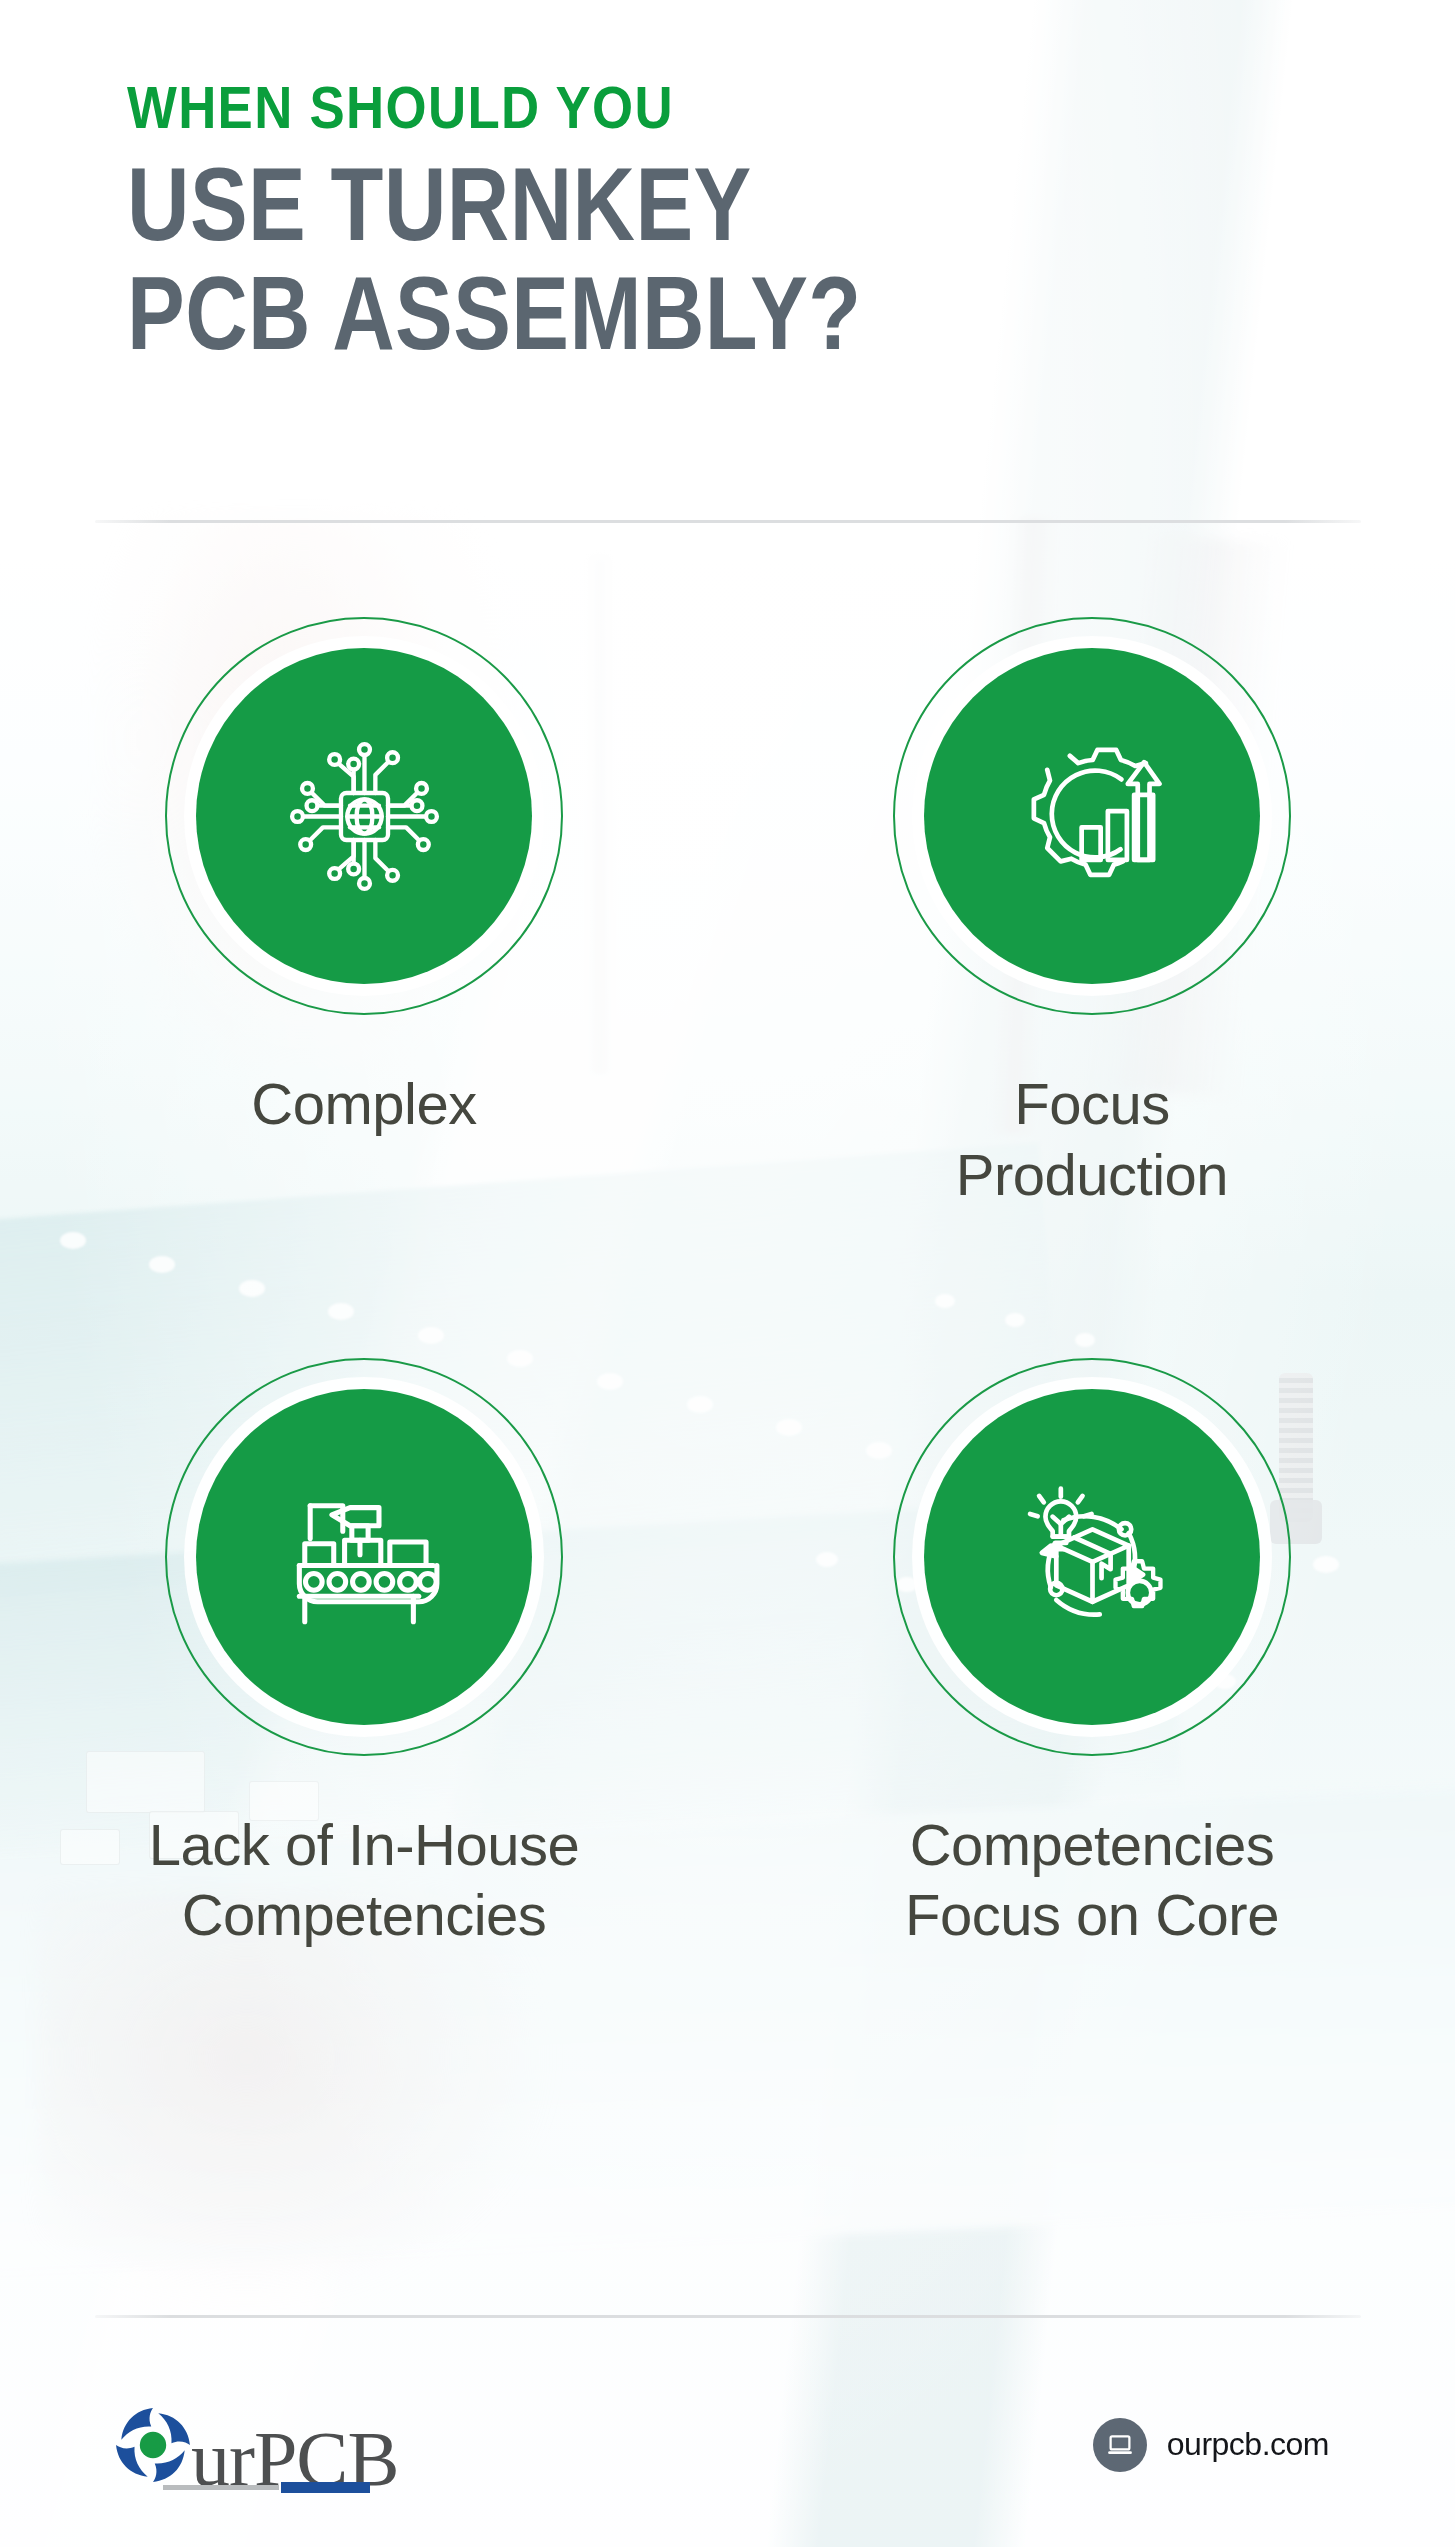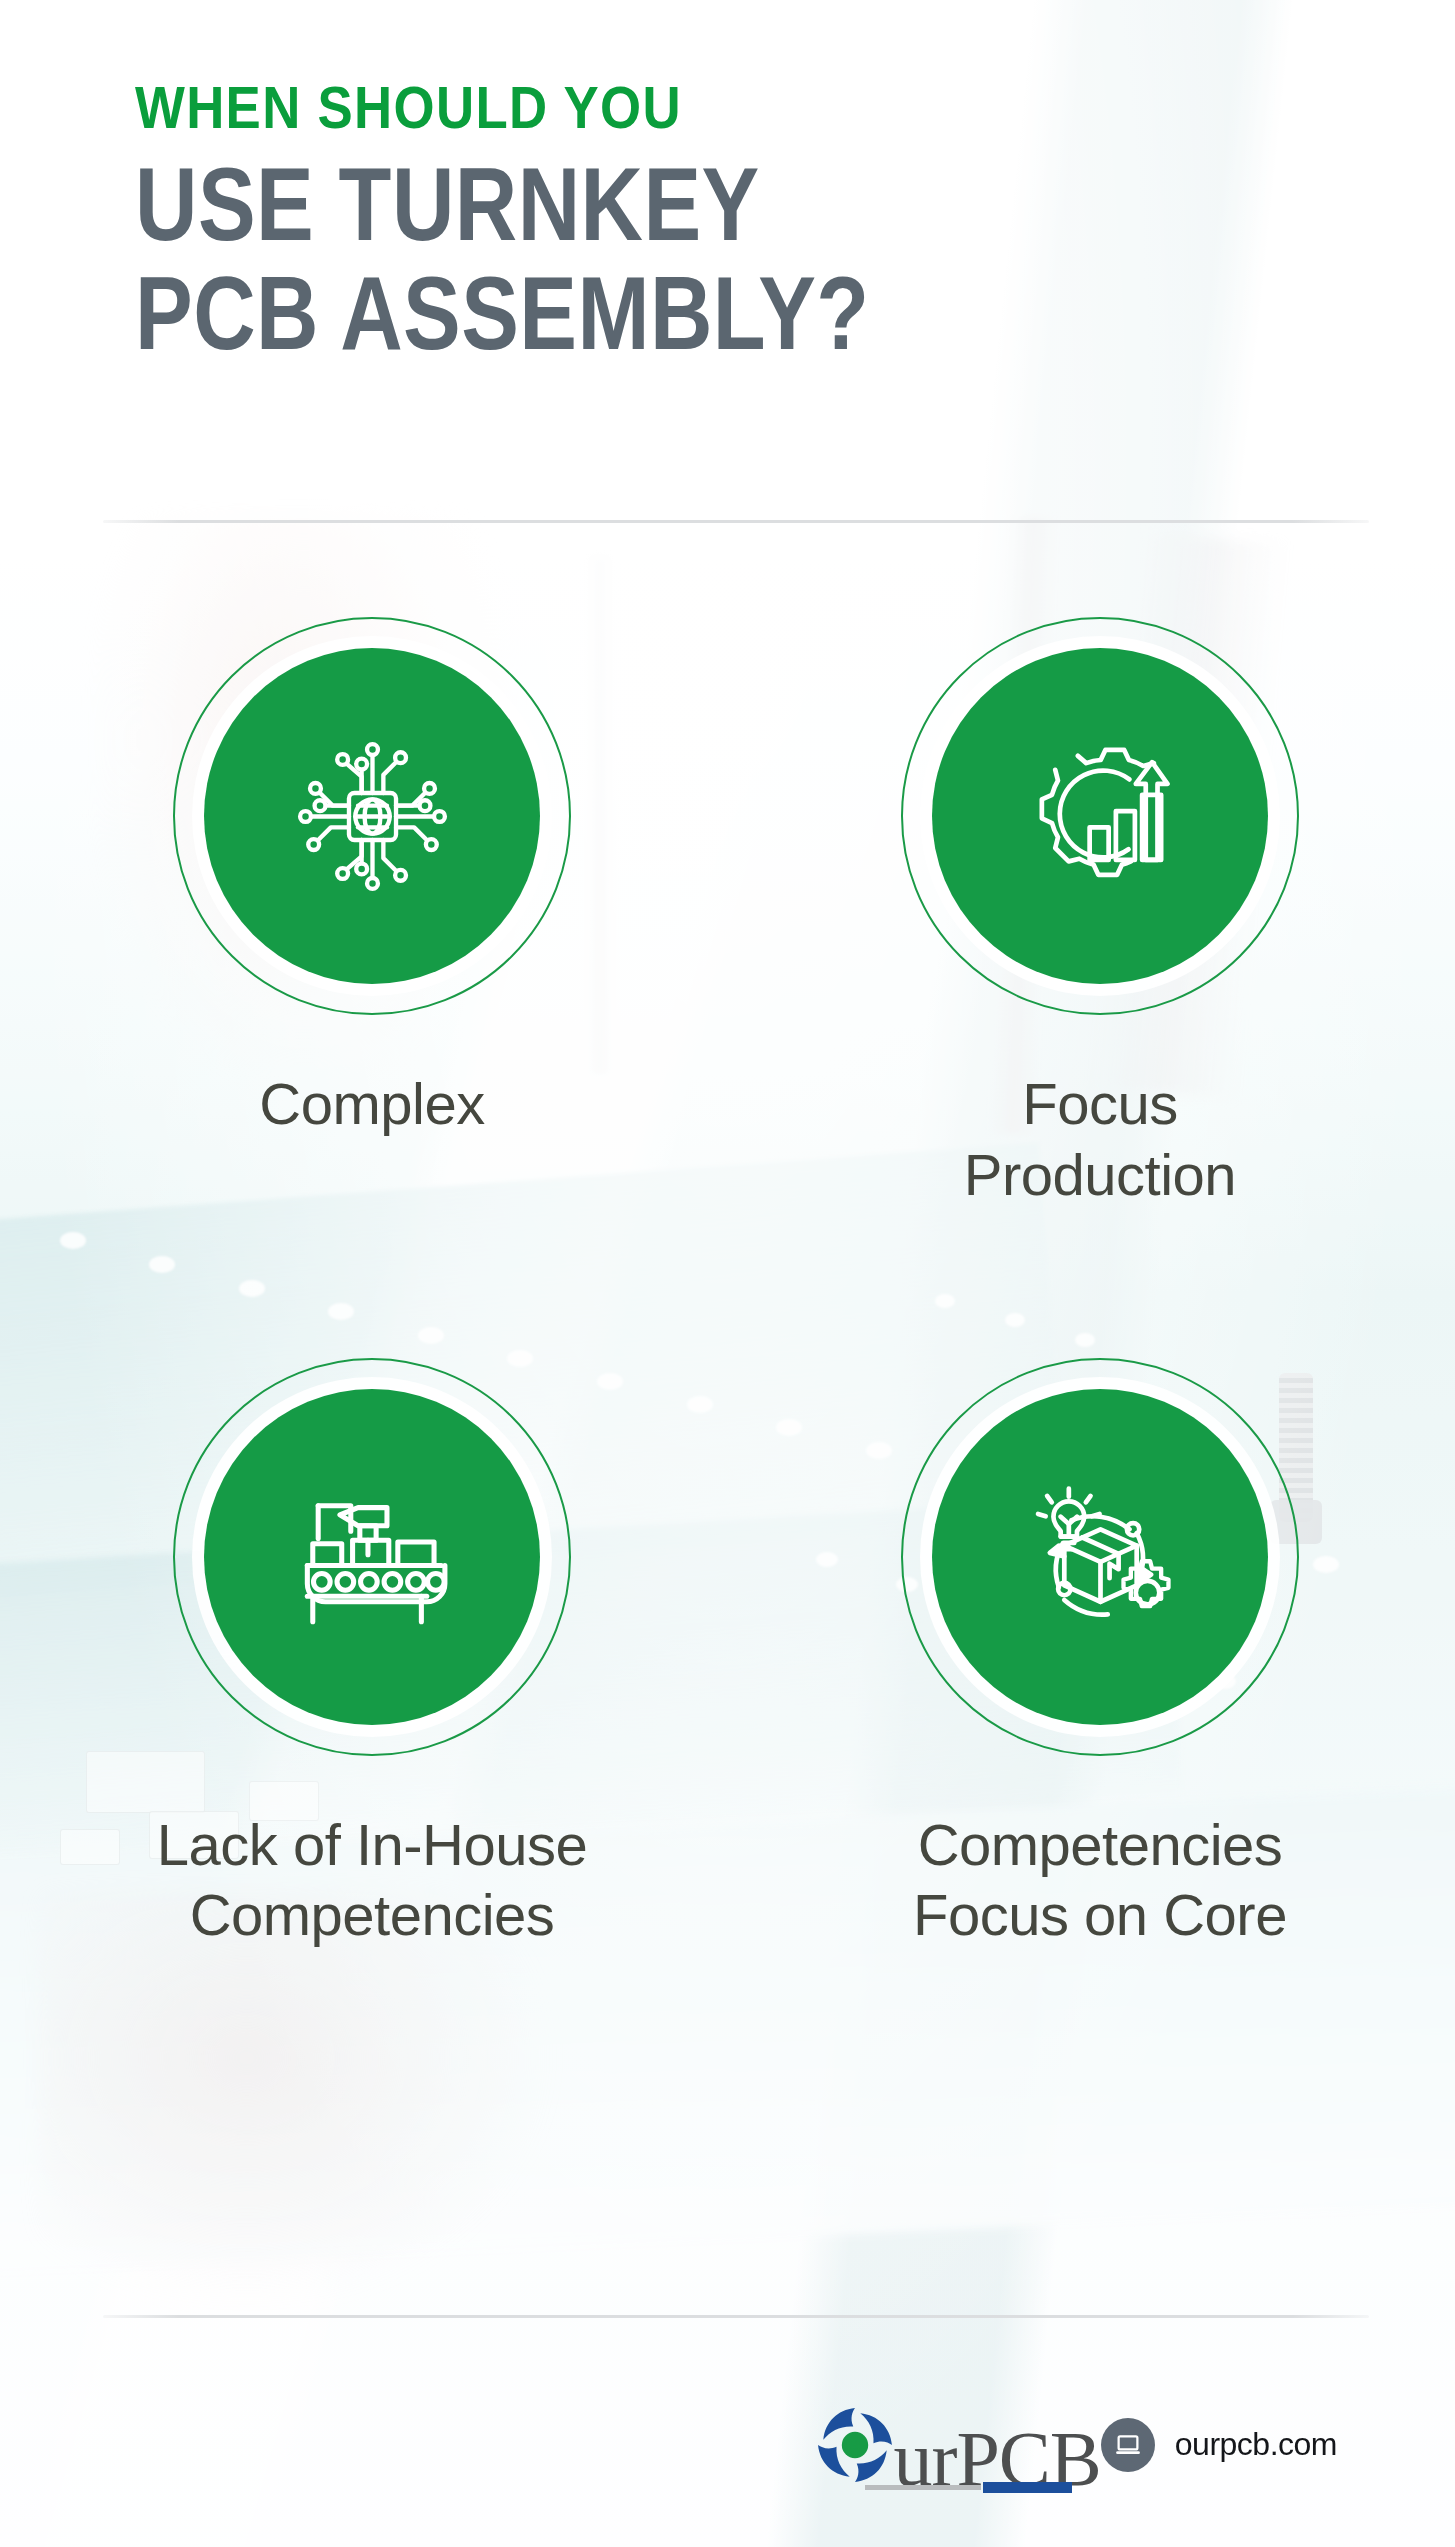--- a/index.html
+++ b/index.html
@@ -9,21 +9,20 @@
     font-family:"Liberation Sans", sans-serif;
     background:#ffffff;
     overflow:hidden;
   }
 
   #poster {
     position:relative;
     width:1456px; height:2547px;
     background:#fbfdfd;
     overflow:hidden;
-    padding-left:8px;
   }
 
   
   .bg-layer { position:absolute; inset:0; pointer-events:none; }
 
   .bg-base {
     background:
       linear-gradient(180deg,
         #ffffff 0px, #ffffff 557px,
         #fbfeff 756px,
@@ -194,21 +193,21 @@
     font-size:58px;
     line-height:1.22;
     letter-spacing:-0.5px;
     font-weight:normal;
   }
   .cell-label span { display:block; }
 
   
   .footer {
     position:absolute; top:2380px; left:0; width:1456px; height:129px;
-    display:flex; align-items:center; justify-content:flex-end;
+    display:flex; align-items:center; justify-content:space-between;
     padding:0 127px 0 109px;
   }
 
   .logo { display:flex; align-items:flex-end; position:relative; }
   .logo-mark { width:88px; height:88px; margin-right:-6px; }
   .logo-word {
     font-family:"Liberation Serif", serif;
     font-size:78px; line-height:.92;
     color:#4d4f50; letter-spacing:-1px;
     position:relative; top:6px;

